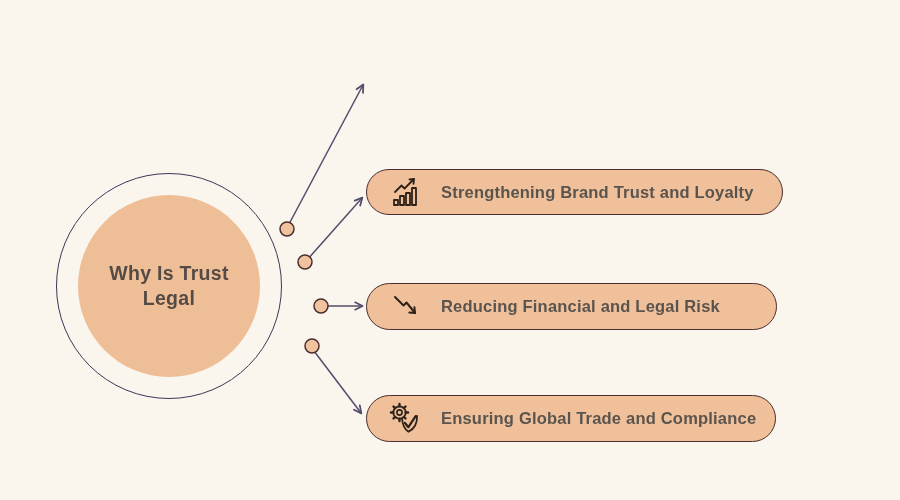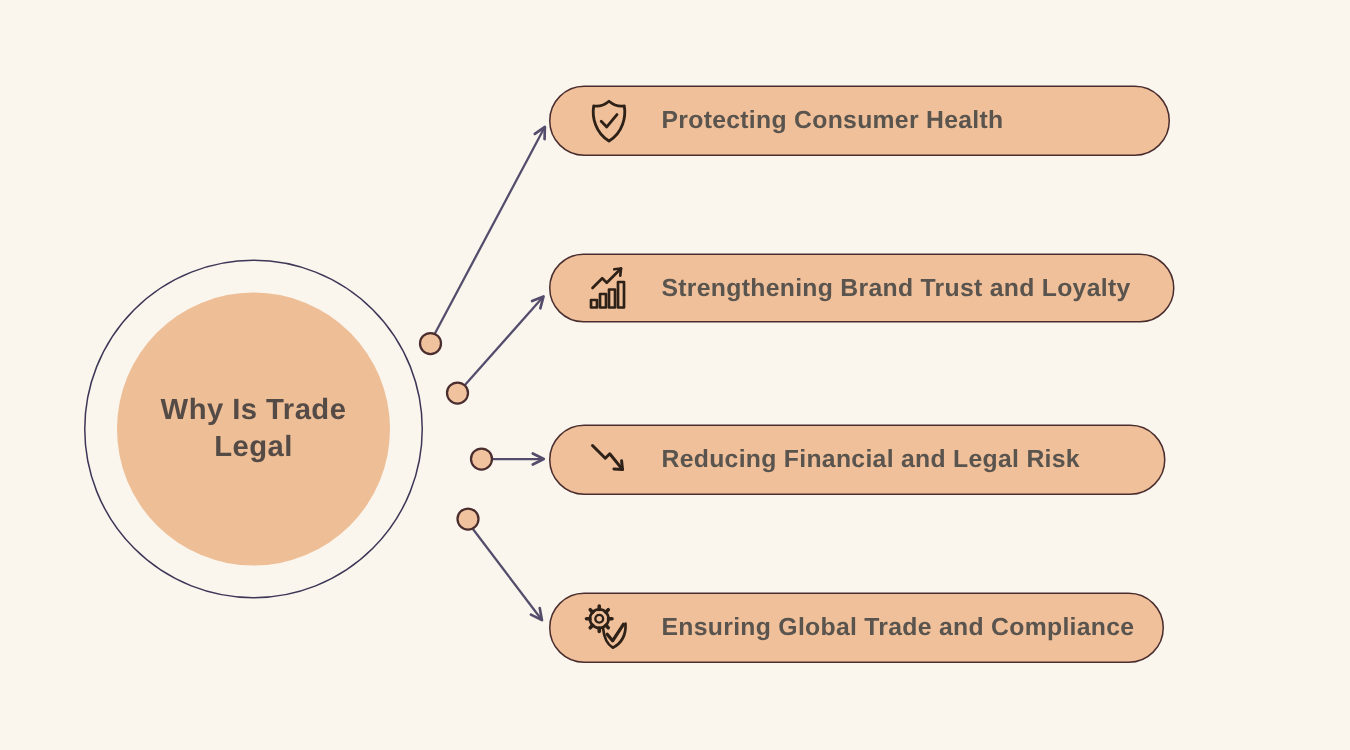--- a/index.html
+++ b/index.html
@@ -74,34 +74,25 @@
       <circle cx="287" cy="229" r="7"></circle>
       <circle cx="305" cy="262" r="7"></circle>
       <circle cx="321" cy="306" r="7"></circle>
       <circle cx="312" cy="346" r="7"></circle>
     </g>
   </svg>
 
   <div class="center-ring"></div>
   <div class="center-disc">
     <div class="center-title">
-      <span>Why Is Trade</span>
+      <span>Why Is Trust</span>
       <span>Legal</span>
     </div>
   </div>
 
-  <div class="pill" id="pill-1">
-    <span class="icon">
-      <svg width="34" height="34" viewBox="0 0 34 34" fill="none" stroke="#2E2118" stroke-width="1.9" stroke-linecap="round" stroke-linejoin="round">
-        <path d="M17 3.5 C20 6, 23.8 7.2, 27.2 6.6 C28.4 14, 26.2 24.5, 17 30 C7.8 24.5, 5.6 14, 6.8 6.6 C10.2 7.2, 14 6, 17 3.5 Z"></path>
-        <path d="M11.8 16.8 L15.5 20.6 L22.3 12.4"></path>
-      </svg>
-    </span>
-    <span class="label">Protecting Consumer Health</span>
-  </div>
 
   <div class="pill" id="pill-3">
     <span class="icon">
       <svg width="34" height="34" viewBox="0 0 34 34" fill="none" stroke="#2E2118" stroke-width="2" stroke-linecap="round" stroke-linejoin="round">
         <path d="M6 7 L14.5 15.5 L17.5 12.5 L26 23"></path>
         <path d="M20.3 22.6 L26 23 L25.4 17.2"></path>
       </svg>
     </span>
     <span class="label">Reducing Financial and Legal Risk</span>
   </div>

